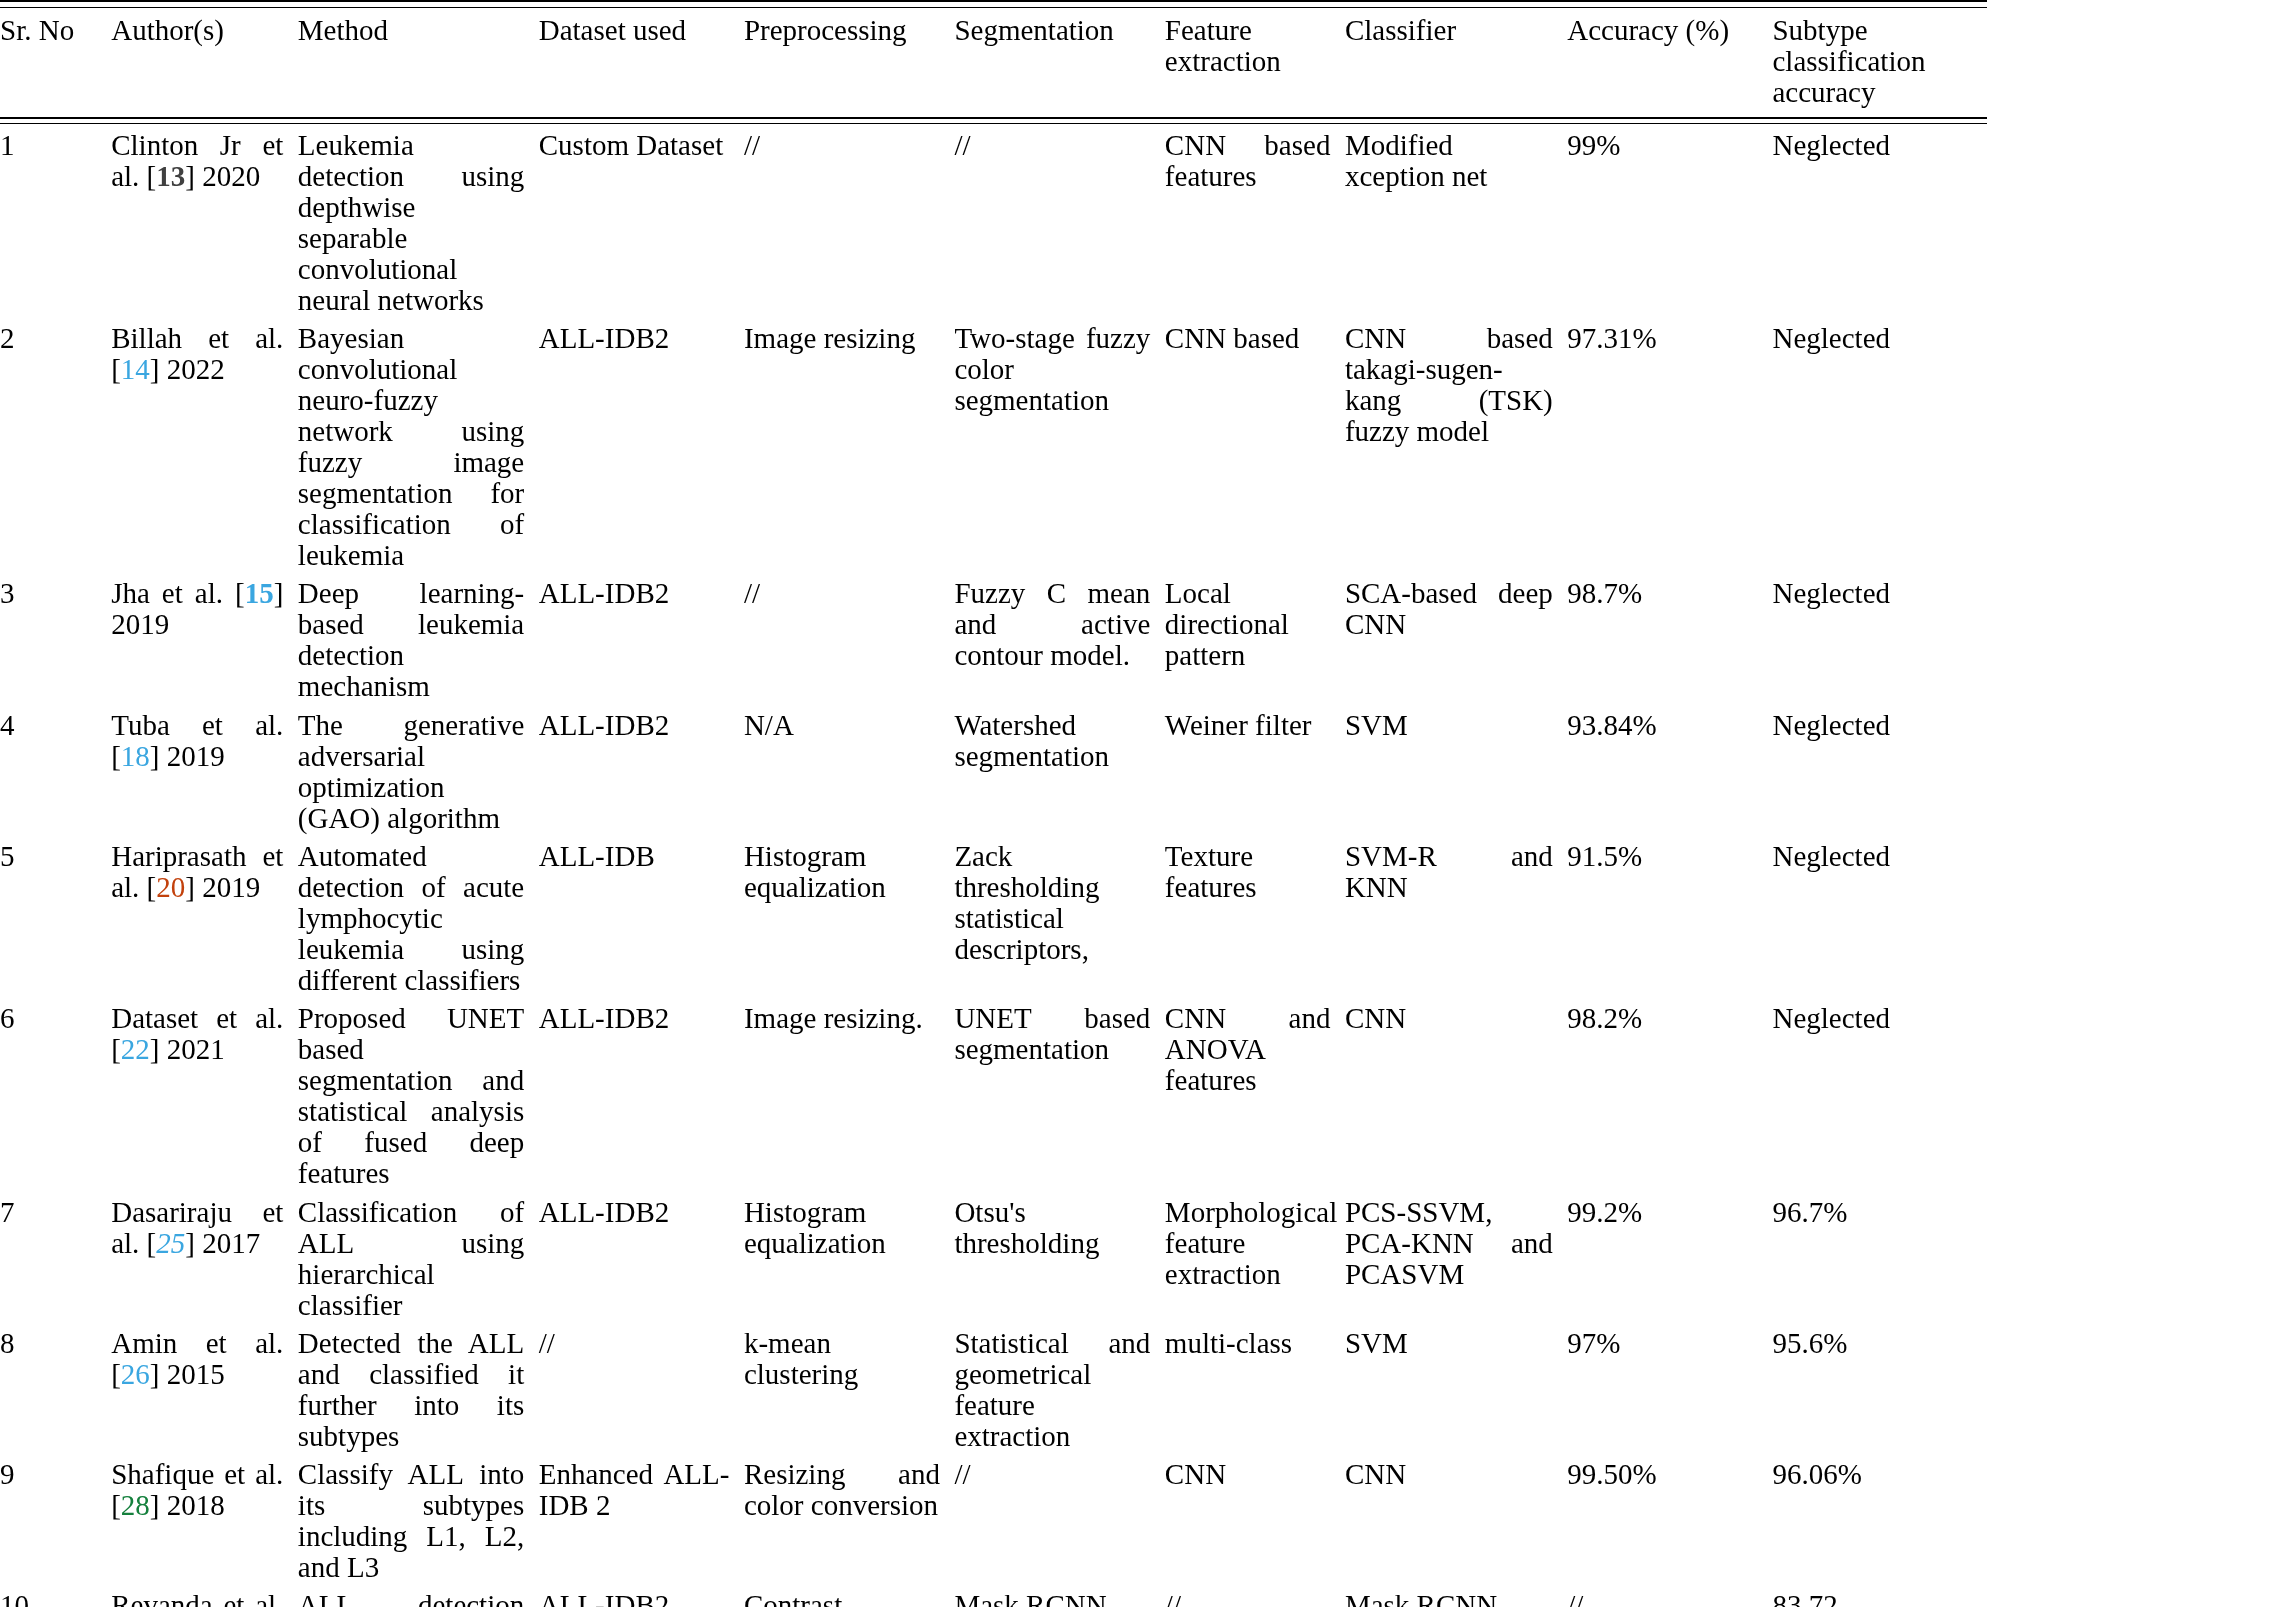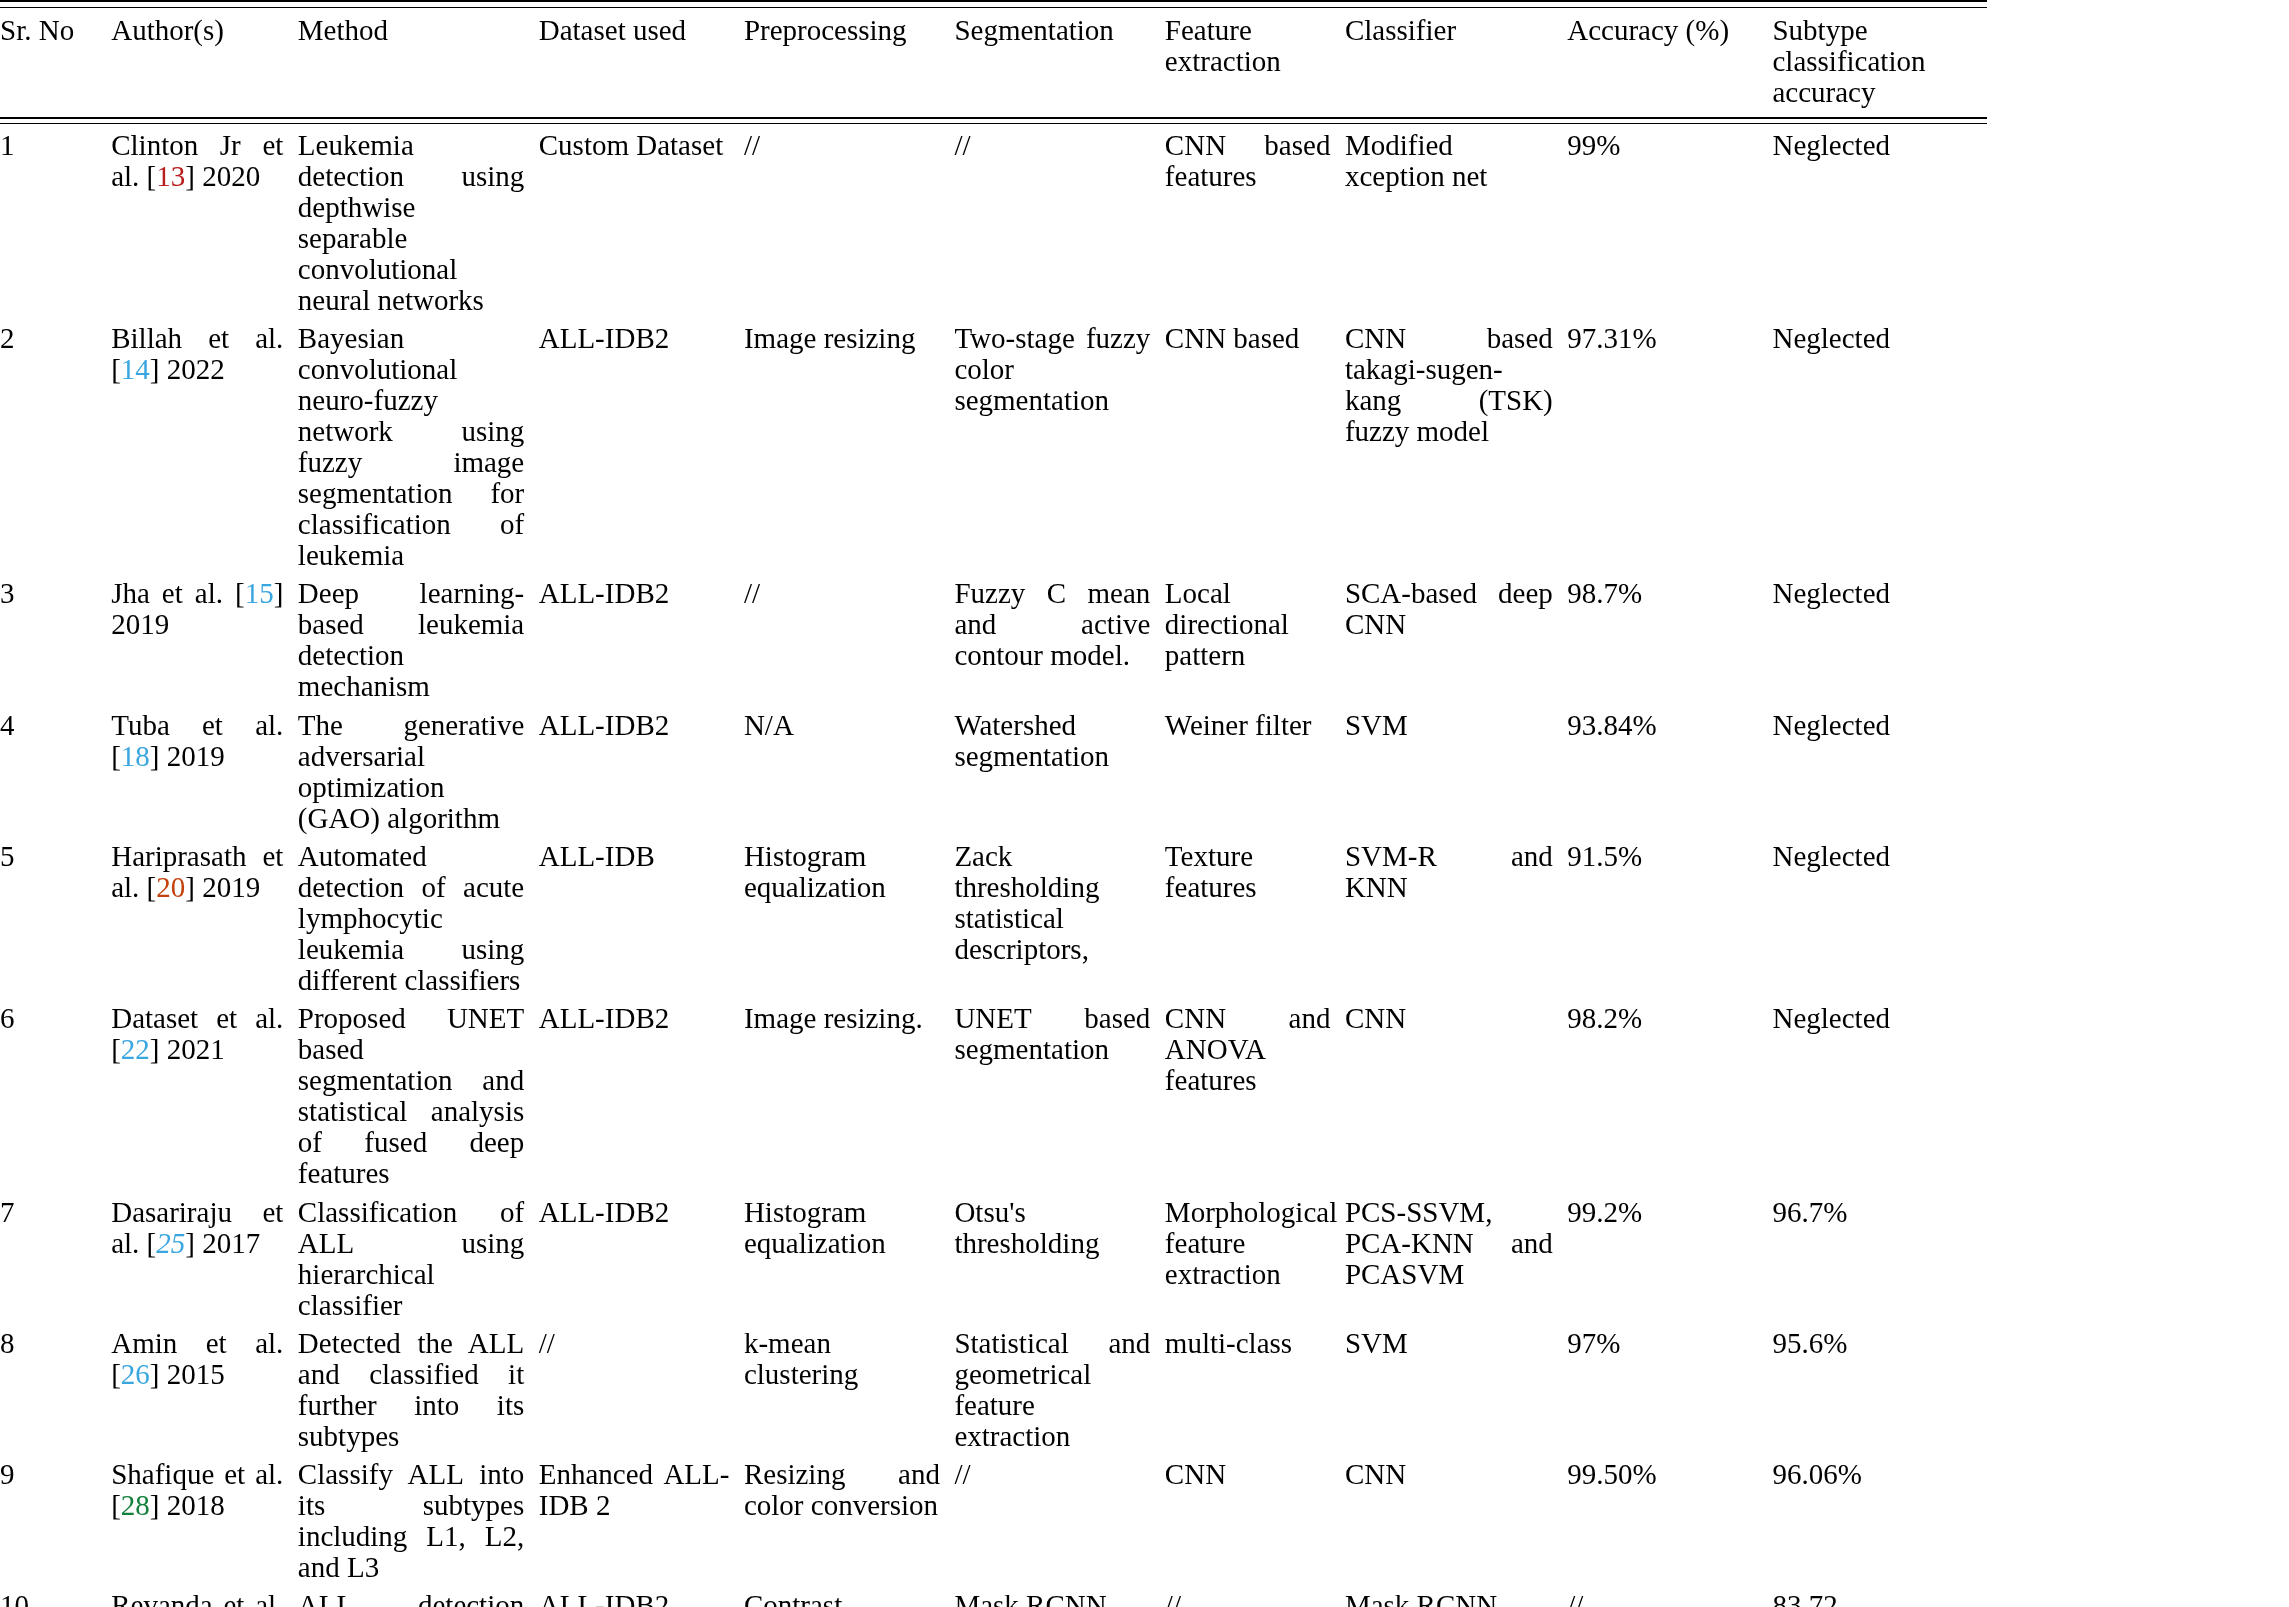--- a/index.html
+++ b/index.html
@@ -130,21 +130,21 @@
         <td class="hd nowrapcell">Accuracy (%)</td>
         <td class="hd">Subtype classification accuracy</td>
       </tr>
       <tr>
         <td class="rule-mid" colspan="10"></td>
       </tr>
     </thead>
     <tbody id="tbody">
         <tr>
           <td class="cell nowrapcell">1</td>
-          <td class="cell"><span>Clinton Jr et al. [</span><span class="cite" style="color: #b91c1c;">13</span><span>] 2020</span></td>
+          <td class="cell"><span>Clinton Jr et al. [</span><span class="cite" style="color: #404040; font-weight: bold;">13</span><span>] 2020</span></td>
           <td class="cell ">Leukemia detection using depthwise separable convolutional neural networks</td>
           <td class="cell ">Custom Dataset</td>
           <td class="cell ">//</td>
           <td class="cell ">//</td>
           <td class="cell ">CNN based features</td>
           <td class="cell ">Modified xception net</td>
           <td class="cell nowrapcell">99%</td>
           <td class="cell nowrapcell">Neglected</td>
         </tr>
         <tr>
@@ -154,21 +154,21 @@
           <td class="cell ">ALL-IDB2</td>
           <td class="cell ">Image resizing</td>
           <td class="cell ">Two-stage fuzzy color segmentation</td>
           <td class="cell ">CNN based</td>
           <td class="cell ">CNN based takagi-sugen-kang (TSK) fuzzy model</td>
           <td class="cell nowrapcell">97.31%</td>
           <td class="cell nowrapcell">Neglected</td>
         </tr>
         <tr>
           <td class="cell nowrapcell">3</td>
-          <td class="cell"><span>Jha et al. [</span><span class="cite" style="color: rgb(58, 166, 224);">15</span><span>] 2019</span></td>
+          <td class="cell"><span>Jha et al. [</span><span class="cite" style="color: rgb(58, 166, 224); font-weight: bold;">15</span><span>] 2019</span></td>
           <td class="cell ">Deep learning-based leukemia detection mechanism</td>
           <td class="cell ">ALL-IDB2</td>
           <td class="cell ">//</td>
           <td class="cell ">Fuzzy C mean and active contour model.</td>
           <td class="cell ">Local directional pattern</td>
           <td class="cell ">SCA-based deep CNN</td>
           <td class="cell nowrapcell">98.7%</td>
           <td class="cell nowrapcell">Neglected</td>
         </tr>
         <tr>

